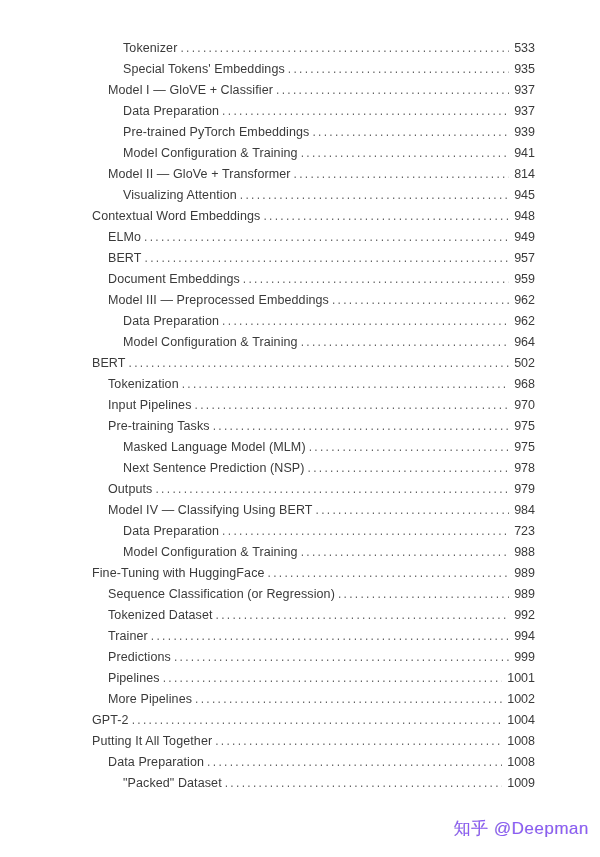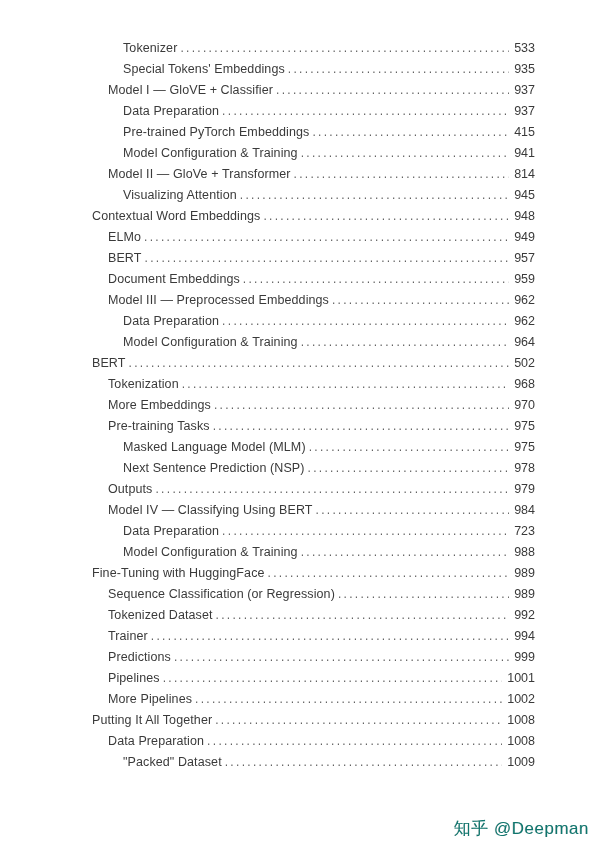--- a/index.html
+++ b/index.html
@@ -49,21 +49,21 @@
   .num {
     flex: 0 0 auto;
     color: #3a3a3a;
     text-align: right;
   }
   .watermark {
     position: absolute;
     right: 11px;
     bottom: 17px;
     font-size: 17px;
-    color: #0f766e;
+    color: #8b5cf6;
     text-shadow: 1px 1px 0 #ffffff, -0.5px -0.5px 0 #c9c9c9;
     letter-spacing: 0.5px;
   }
 </style>
 </head>
 <body>
 
 <div class="page">
   <div class="toc" id="toc-list">
       <div class="row level-3">
@@ -82,21 +82,21 @@
     <span class="num">937</span>
   </div>
       <div class="row level-3">
     <span class="label">Data Preparation</span>
     <span class="dots"></span>
     <span class="num">937</span>
   </div>
       <div class="row level-3">
     <span class="label">Pre-trained PyTorch Embeddings</span>
     <span class="dots"></span>
-    <span class="num">415</span>
+    <span class="num">939</span>
   </div>
       <div class="row level-3">
     <span class="label">Model Configuration &amp; Training</span>
     <span class="dots"></span>
     <span class="num">941</span>
   </div>
       <div class="row level-2">
     <span class="label">Model II — GloVe + Transformer</span>
     <span class="dots"></span>
     <span class="num">814</span>
@@ -145,21 +145,21 @@
     <span class="label">BERT</span>
     <span class="dots"></span>
     <span class="num">502</span>
   </div>
       <div class="row level-2">
     <span class="label">Tokenization</span>
     <span class="dots"></span>
     <span class="num">968</span>
   </div>
       <div class="row level-2">
-    <span class="label">More Embeddings</span>
+    <span class="label">Input Pipelines</span>
     <span class="dots"></span>
     <span class="num">970</span>
   </div>
       <div class="row level-2">
     <span class="label">Pre-training Tasks</span>
     <span class="dots"></span>
     <span class="num">975</span>
   </div>
       <div class="row level-3">
     <span class="label">Masked Language Model (MLM)</span>
@@ -218,20 +218,25 @@
   </div>
       <div class="row level-2">
     <span class="label">Pipelines</span>
     <span class="dots"></span>
     <span class="num">1001</span>
   </div>
       <div class="row level-2">
     <span class="label">More Pipelines</span>
     <span class="dots"></span>
     <span class="num">1002</span>
+  </div>
+      <div class="row level-1">
+    <span class="label">GPT-2</span>
+    <span class="dots"></span>
+    <span class="num">1004</span>
   </div>
       <div class="row level-1">
     <span class="label">Putting It All Together</span>
     <span class="dots"></span>
     <span class="num">1008</span>
   </div>
       <div class="row level-2">
     <span class="label">Data Preparation</span>
     <span class="dots"></span>
     <span class="num">1008</span>

